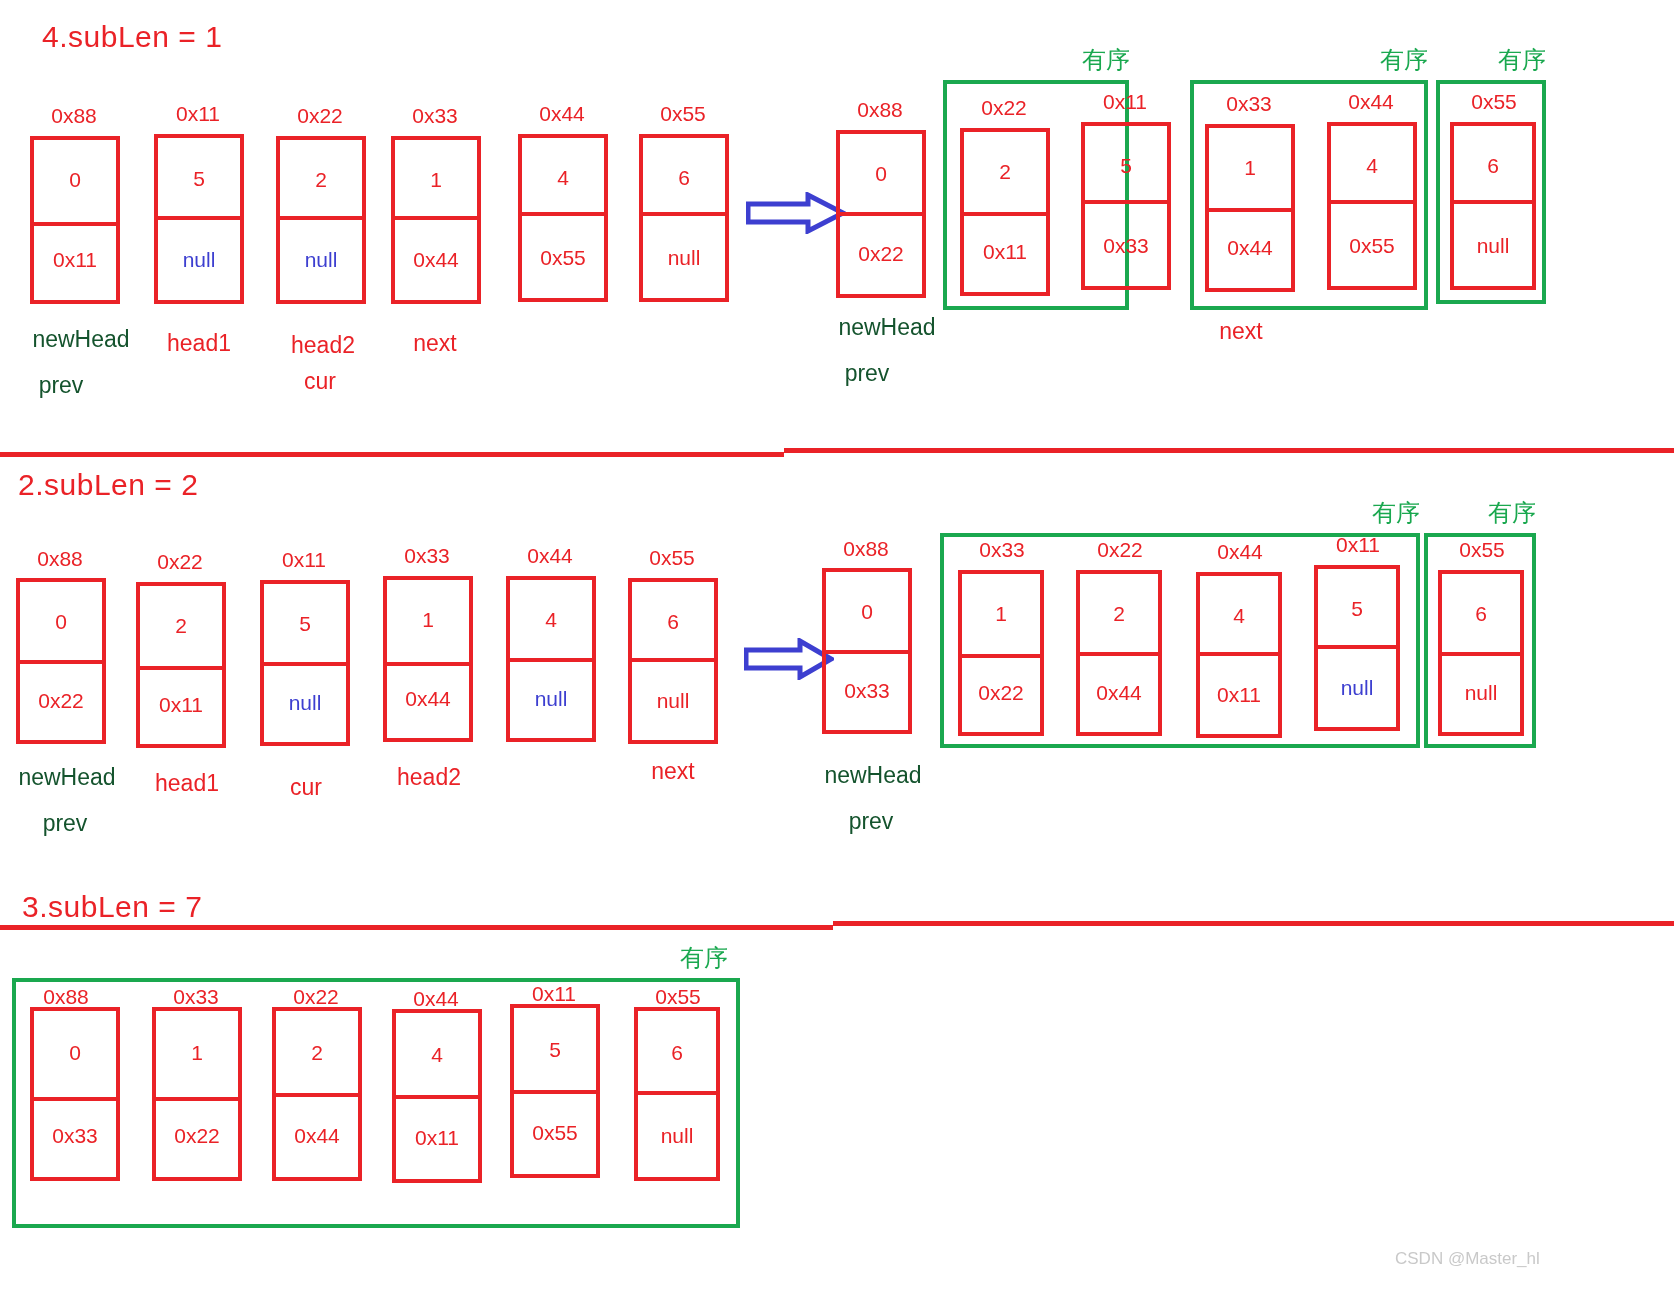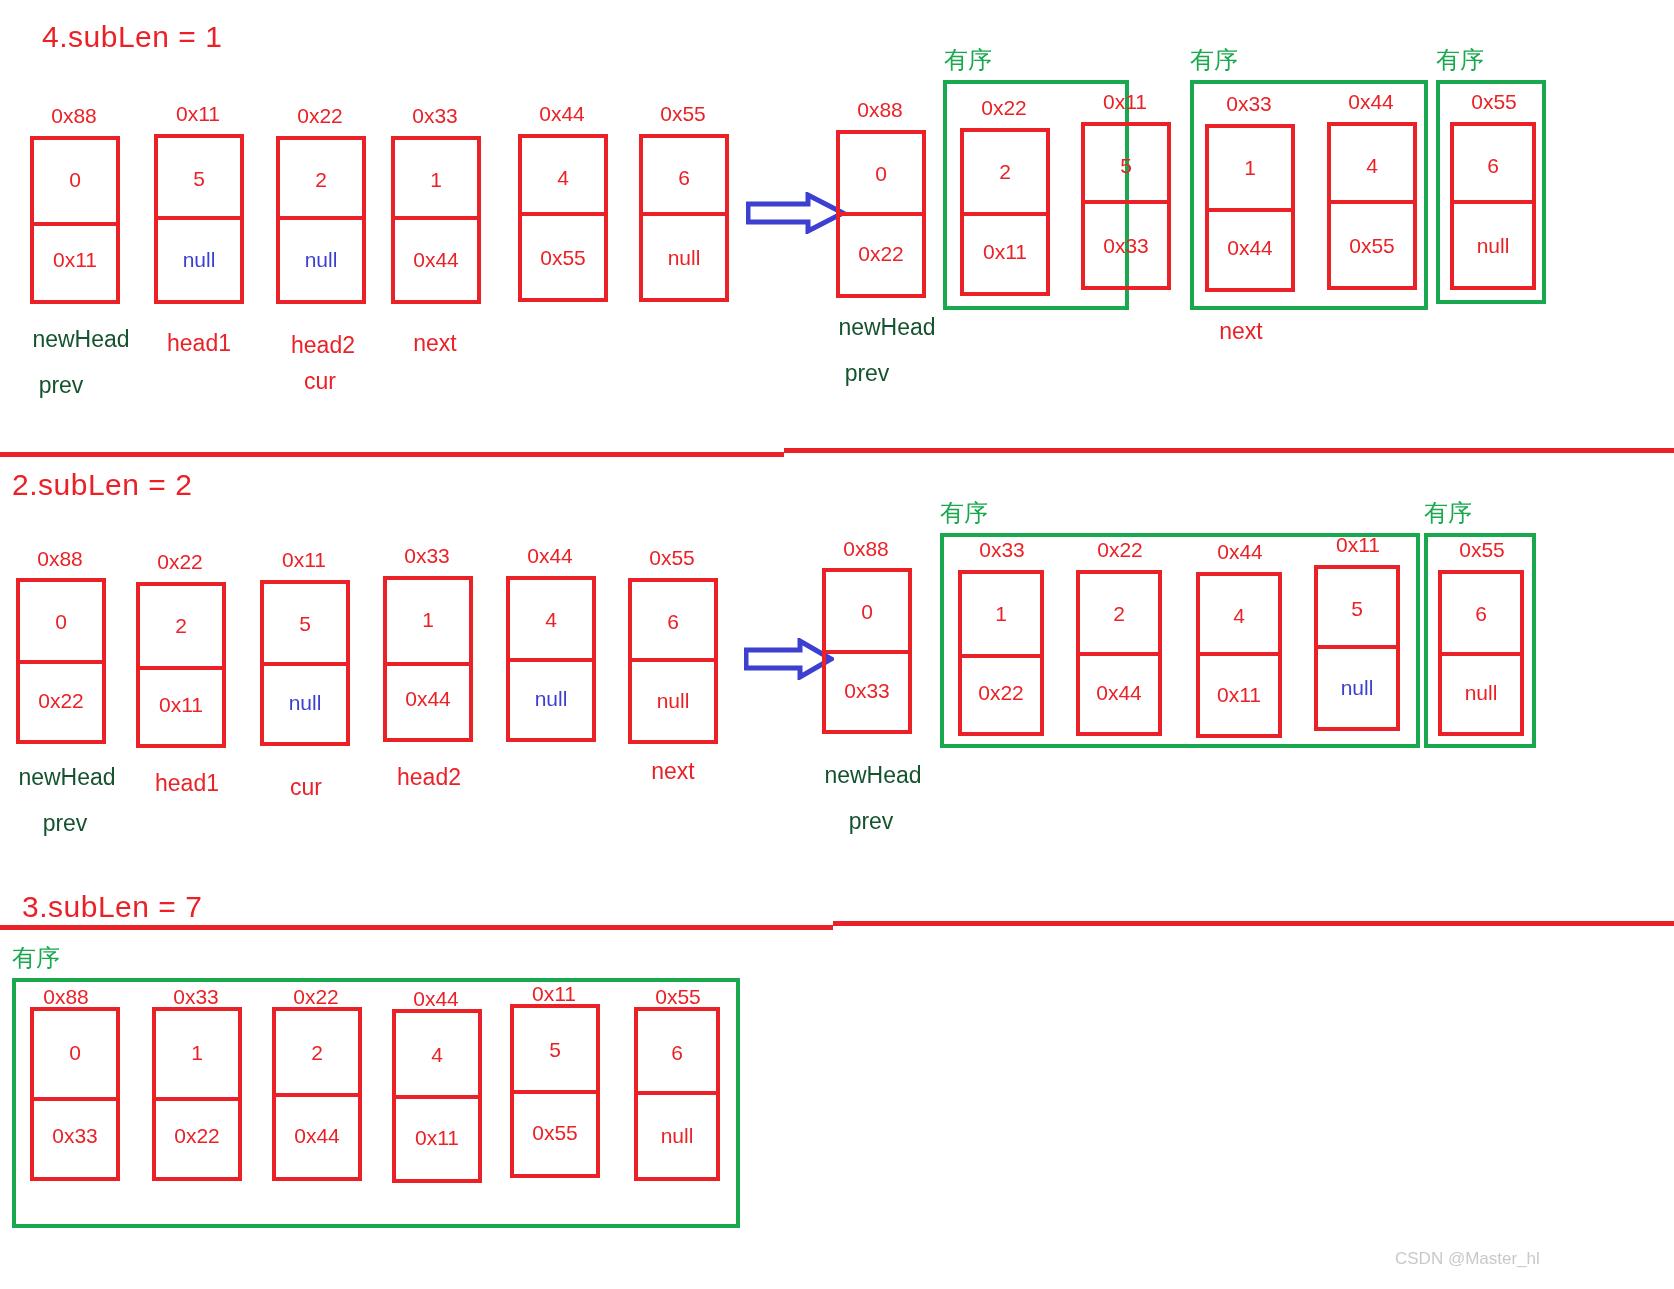--- a/index.html
+++ b/index.html
@@ -62,21 +62,21 @@
     position:absolute;
     box-sizing:border-box;
     border:4px solid #1aa84f;
     background:transparent;
   }
   .group-label{
     position:absolute;
     color:#1aa84f;
     font-size:24px;
     white-space:nowrap;
-    text-align:left;
+    text-align:right;
     font-family:"DejaVu Sans","Liberation Sans",sans-serif;
   }
 
   
   .arrow{position:absolute;}
 
   
   .watermark{
     position:absolute;
     color:#c9c9c9;font-size:17px;white-space:nowrap;
@@ -198,21 +198,21 @@
   <div class="node" style="left:1450px;top:122px;width:86px;height:168px;">
     <div class="val">6</div>
     <div class="divider" style="top:74px;"></div>
     <div class="ptr">null</div>
   </div>
 </div>
 
 <div class="rule" style="left:0px;top:452px;width:784px;"></div>
 <div class="rule" style="left:784px;top:448px;width:890px;"></div>
 
-<div class="sec-title" style="left:12px;top:468px;">2.subLen = 2</div>
+<div class="sec-title" style="left:18px;top:468px;">2.subLen = 2</div>
 
 <div>
 
   <div class="addr" style="left:14px;top:547px;width:92px;">0x88</div>
   <div class="node" style="left:16px;top:578px;width:90px;height:166px;">
     <div class="val">0</div>
     <div class="divider" style="top:78px;"></div>
     <div class="ptr">0x22</div>
   </div>
   <div class="ptrname blue" style="left:12px;top:764px;width:110px;">newHead</div>

